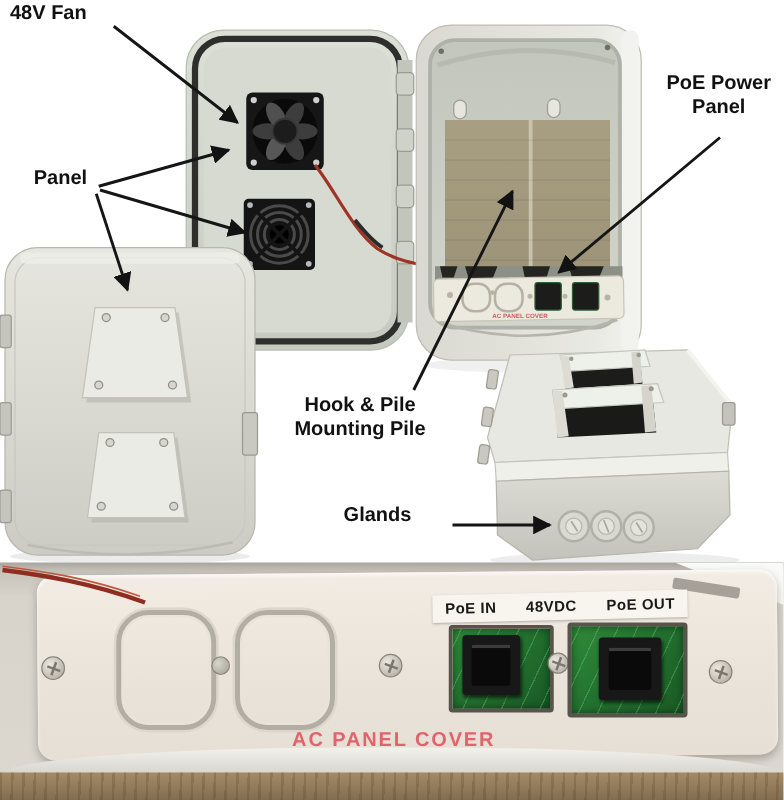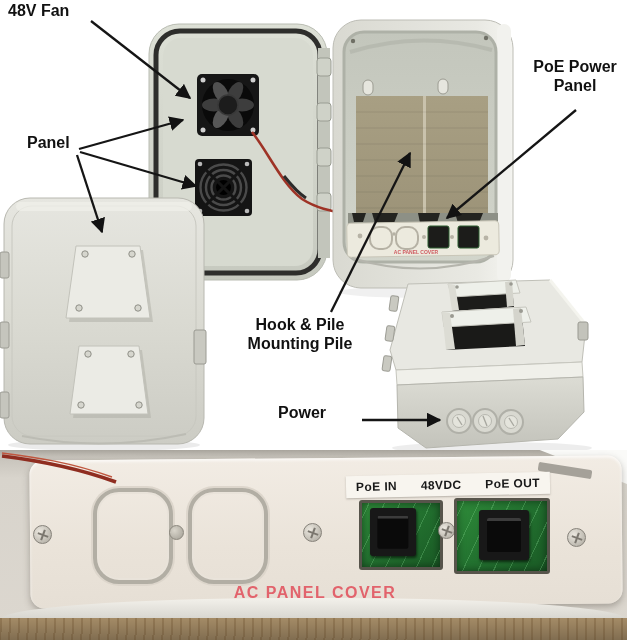--- a/index.html
+++ b/index.html
@@ -6,21 +6,21 @@
   .stage{position:relative;width:627px;height:640px;background:#ffffff;overflow:hidden;
          font-family:"Liberation Sans",sans-serif;}
   
   .collage{position:absolute;left:0;top:0;width:627px;height:450px;}
   .collage svg{position:absolute;left:0;top:0;}
   .lbl{position:absolute;font-weight:700;font-size:16px;color:#111;line-height:1.18;z-index:5;text-align:center;}
   .lbl.center{text-align:center;}
   #lbl-fan{left:8px;top:2px;}
   #lbl-vents{left:27px;top:134px;}
   #lbl-poe{left:520px;top:58px;width:110px;}
-  #lbl-hook{left:224px;top:316px;width:152px;text-align:center;}
+  #lbl-hook{left:212px;top:316px;width:152px;text-align:center;}
   #lbl-glands{left:242px;top:404px;width:120px;}
   
   .closeup{position:absolute;left:0;top:450px;width:627px;height:190px;overflow:hidden;
            background:linear-gradient(180deg,#a8a49c 0,#c7c3bb 7px,#d8d4cc 28px,#dcd7cf 100%);}
   .corner-white{position:absolute;right:0;top:0;width:112px;height:34px;background:#fafaf8;
                 clip-path:polygon(22% 0,100% 0,100% 100%);}
   .chamfer{position:absolute;left:538px;top:16px;width:54px;height:9px;background:#a5a199;
            transform:rotate(9deg);border-radius:2px;}
   .plate{position:absolute;left:30px;top:8px;right:5px;height:148px;border-radius:14px;
          background:linear-gradient(180deg,#f2ece4,#eae3d9 60%,#e6dfd5);
@@ -315,21 +315,21 @@
     <div class="lbl" id="lbl-vents">Panel</div>
     <div class="lbl center" id="lbl-poe">
       <div>PoE Power</div>
       <div>Panel</div>
     </div>
     <div class="lbl center" id="lbl-hook">
       <div>Hook &amp; Pile</div>
       <div>Mounting Pile</div>
     </div>
     <div class="lbl center" id="lbl-glands">
-      <div>Power</div>
+      <div>Glands</div>
     </div>
   </div>
 
   <div class="closeup">
     <div class="corner-white"></div>
     <div class="plate"></div>
     <div class="chamfer"></div>
 
     <div class="oval" id="oval-1"></div>
     <div class="oval" id="oval-2"></div>

